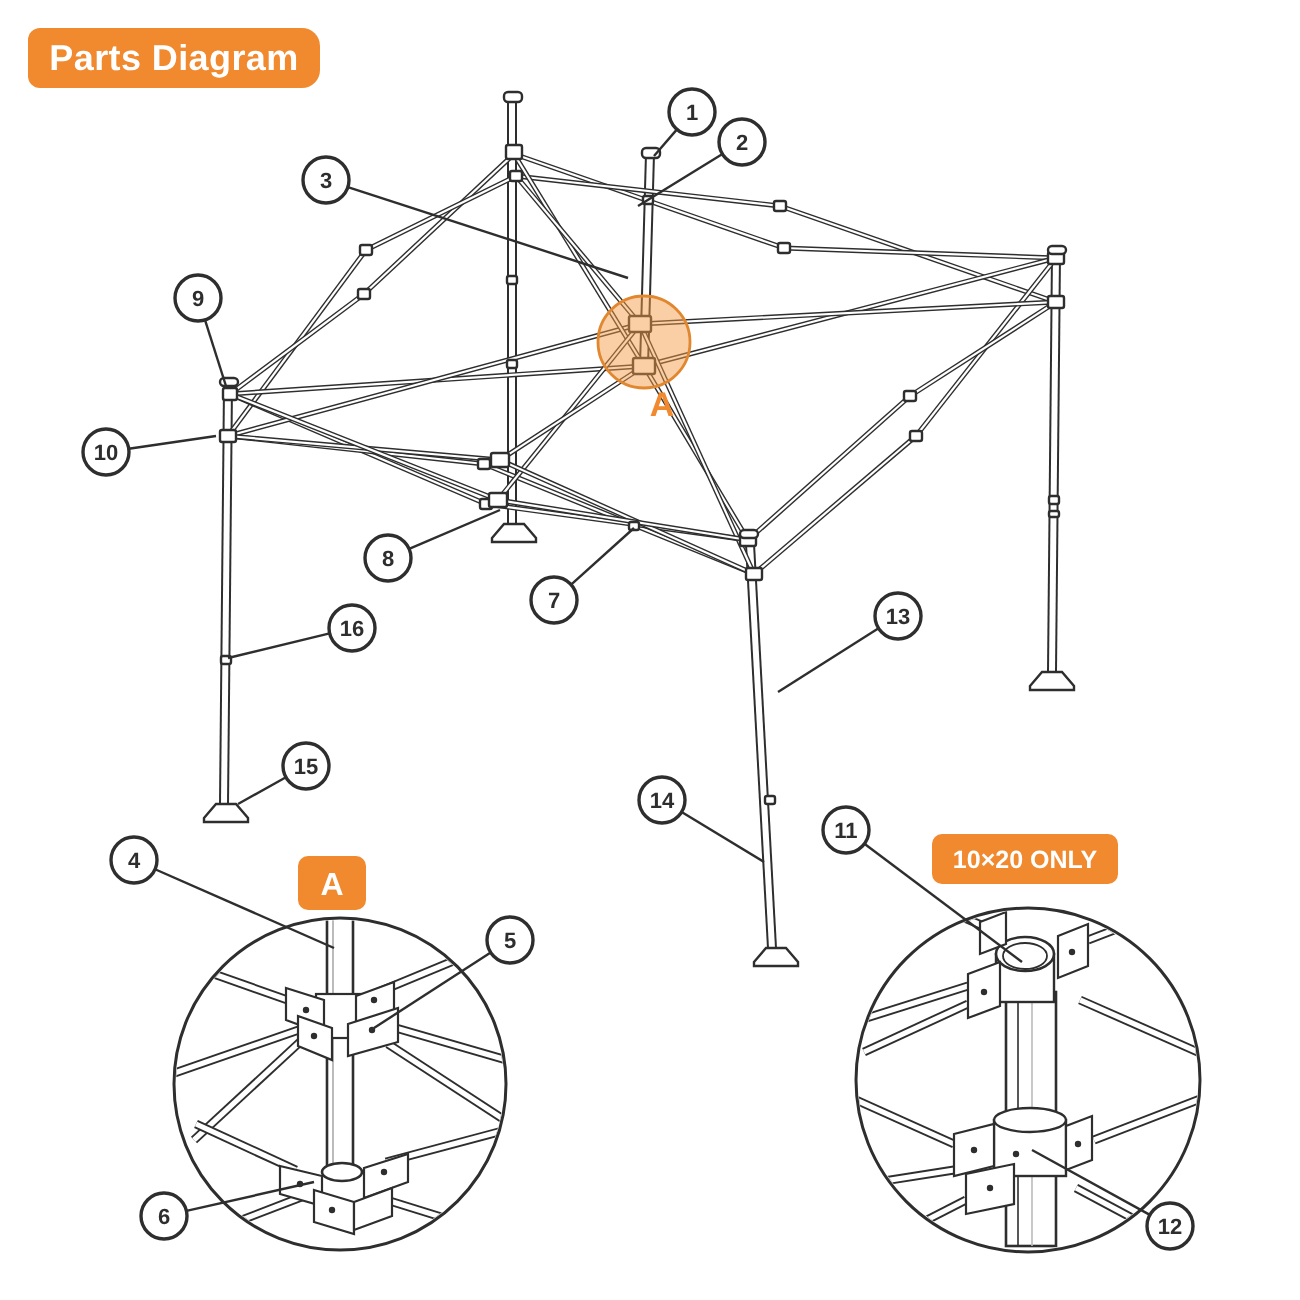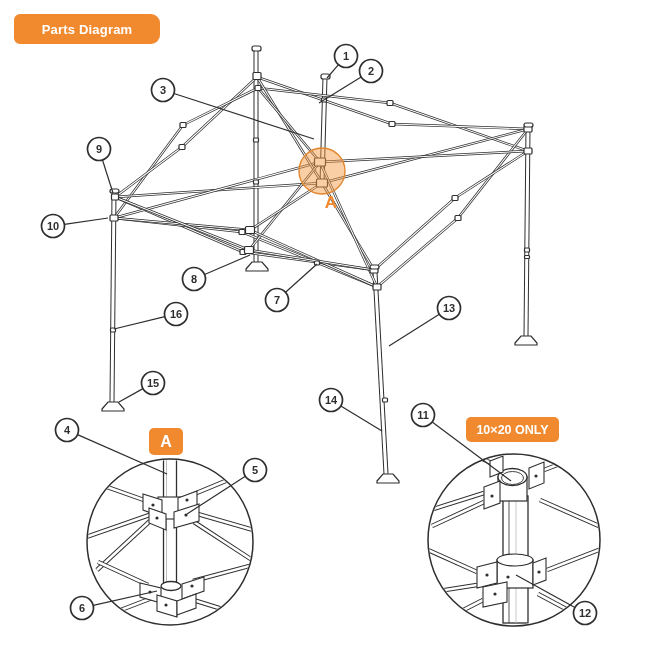--- a/index.html
+++ b/index.html
@@ -1,20 +1,20 @@
 <!DOCTYPE html>
 <html><head>
 <meta charset="utf-8">
 <style>
   html,body{margin:0;padding:0;background:#fff;}
   .stage{position:relative;width:650px;height:650px;background:#fff;overflow:hidden;
          font-family:"Liberation Sans",sans-serif;}
   .header-badge{position:absolute;left:14px;top:14px;width:146px;height:30px;
     border-radius:6px 9px 9px 6px;display:flex;align-items:center;justify-content:center;
-    font-weight:bold;font-size:13px;letter-spacing:.2px;}
+    font-weight:bold;font-size:18px;letter-spacing:.2px;}
   svg{position:absolute;left:0;top:0;}
   text{font-family:"Liberation Sans",sans-serif;}
 </style>
 </head>
 <body>
 
 <div class="stage">
   <div class="header-badge" id="hdr" style="background: rgb(241, 137, 46); color: rgb(255, 255, 255);">
     <span>Parts Diagram</span>
   </div>

